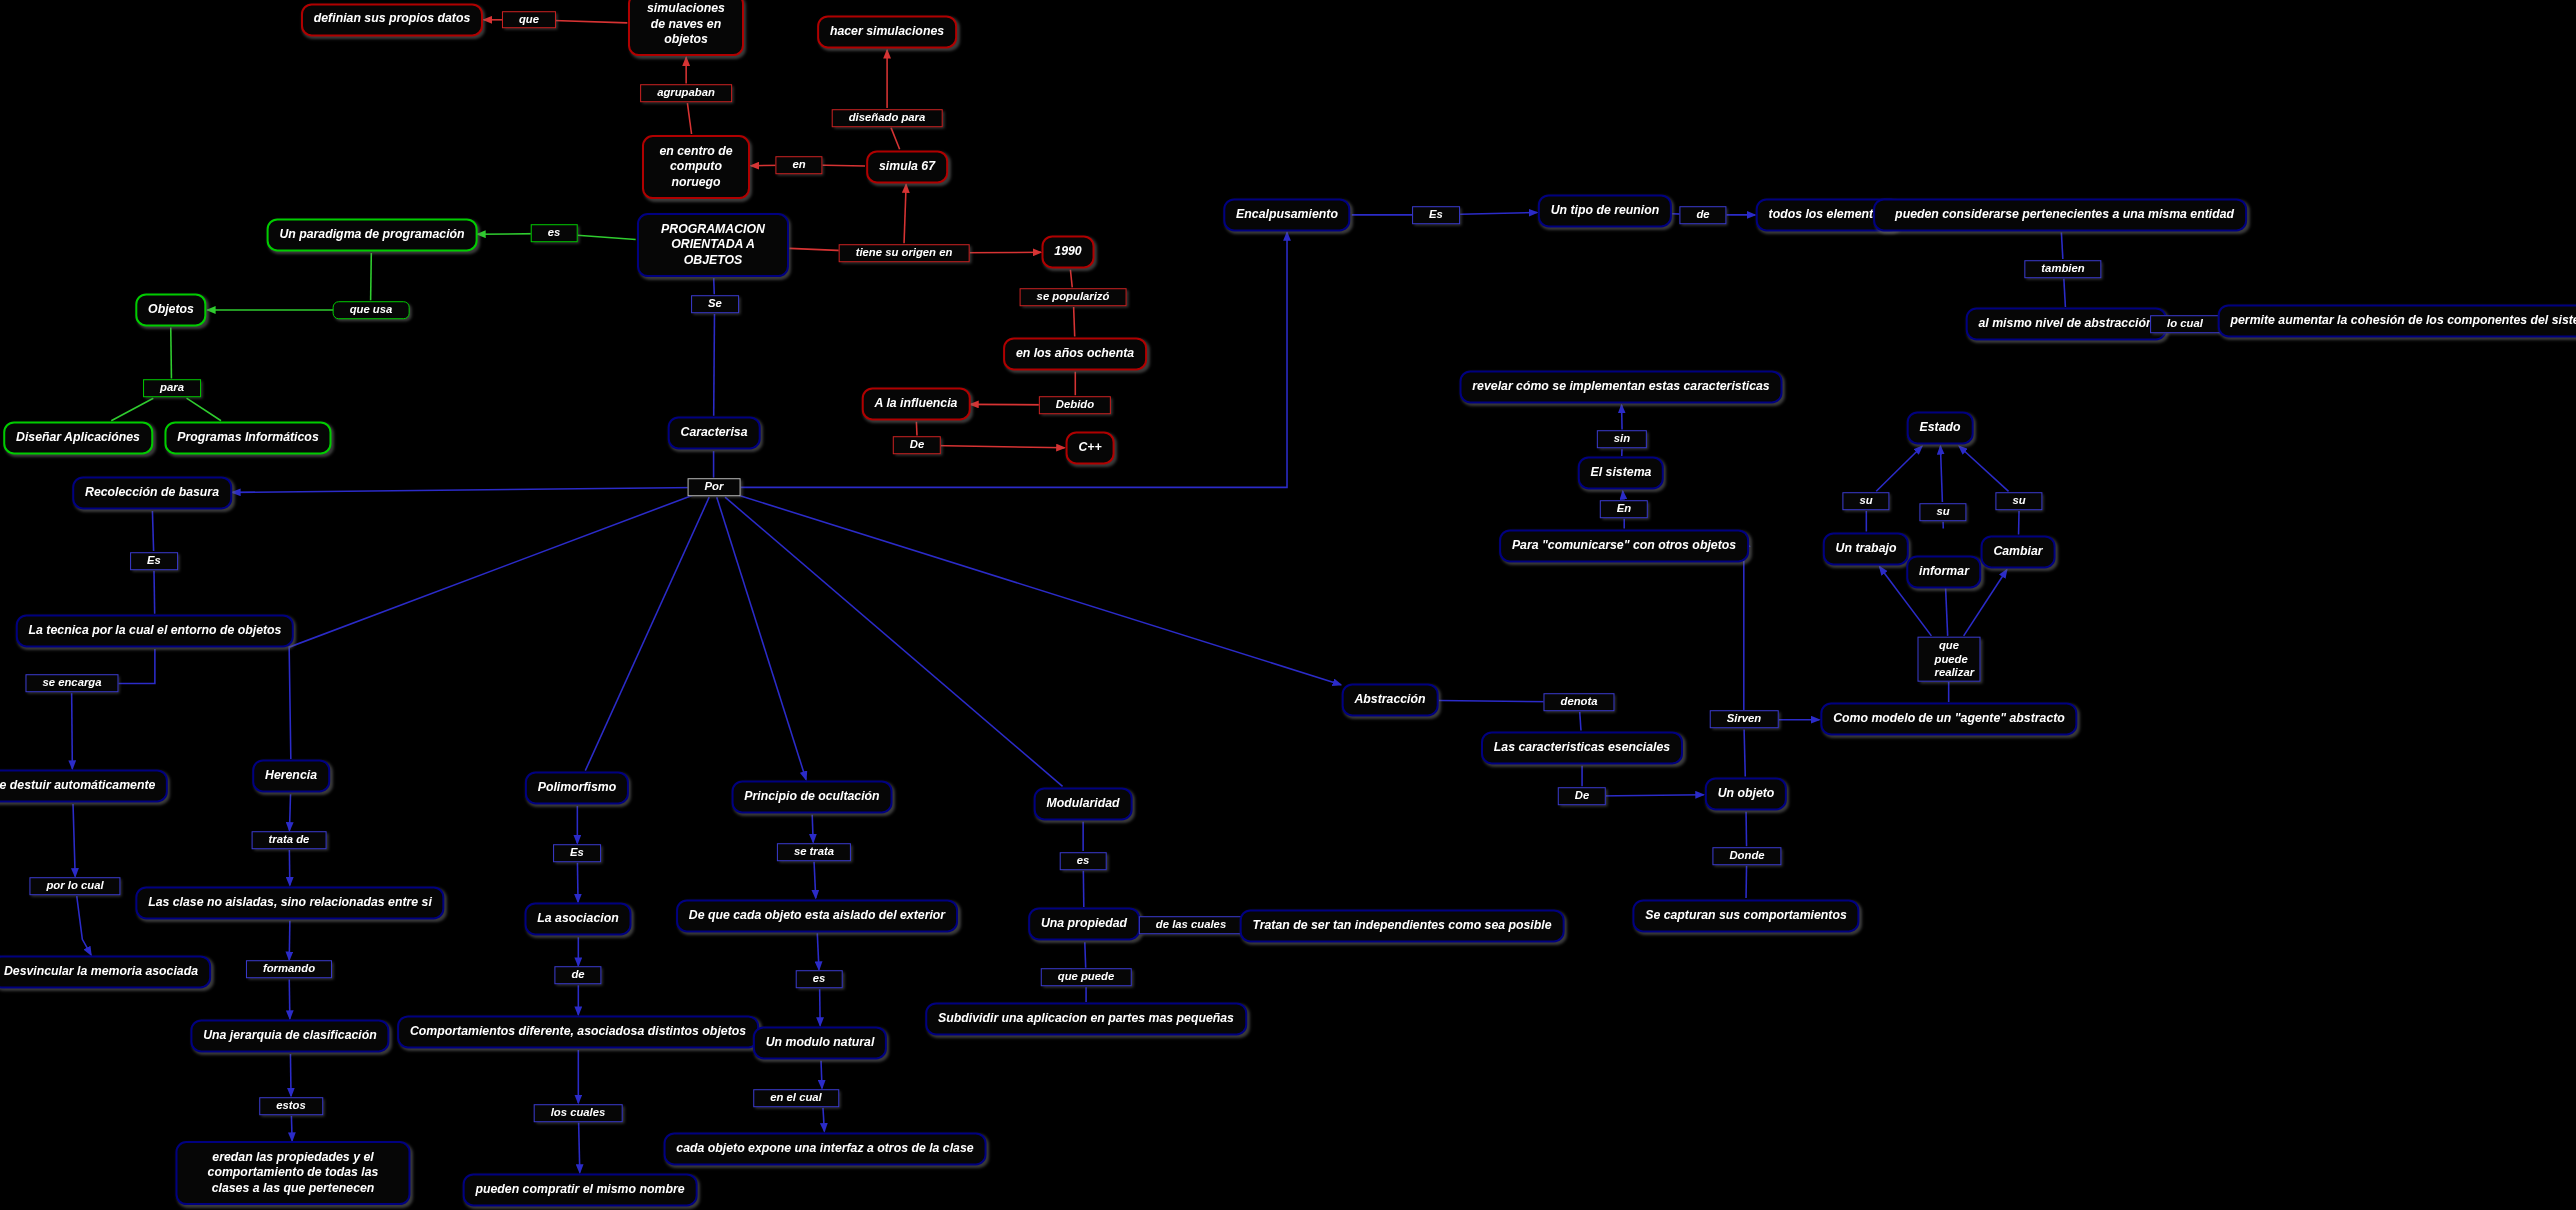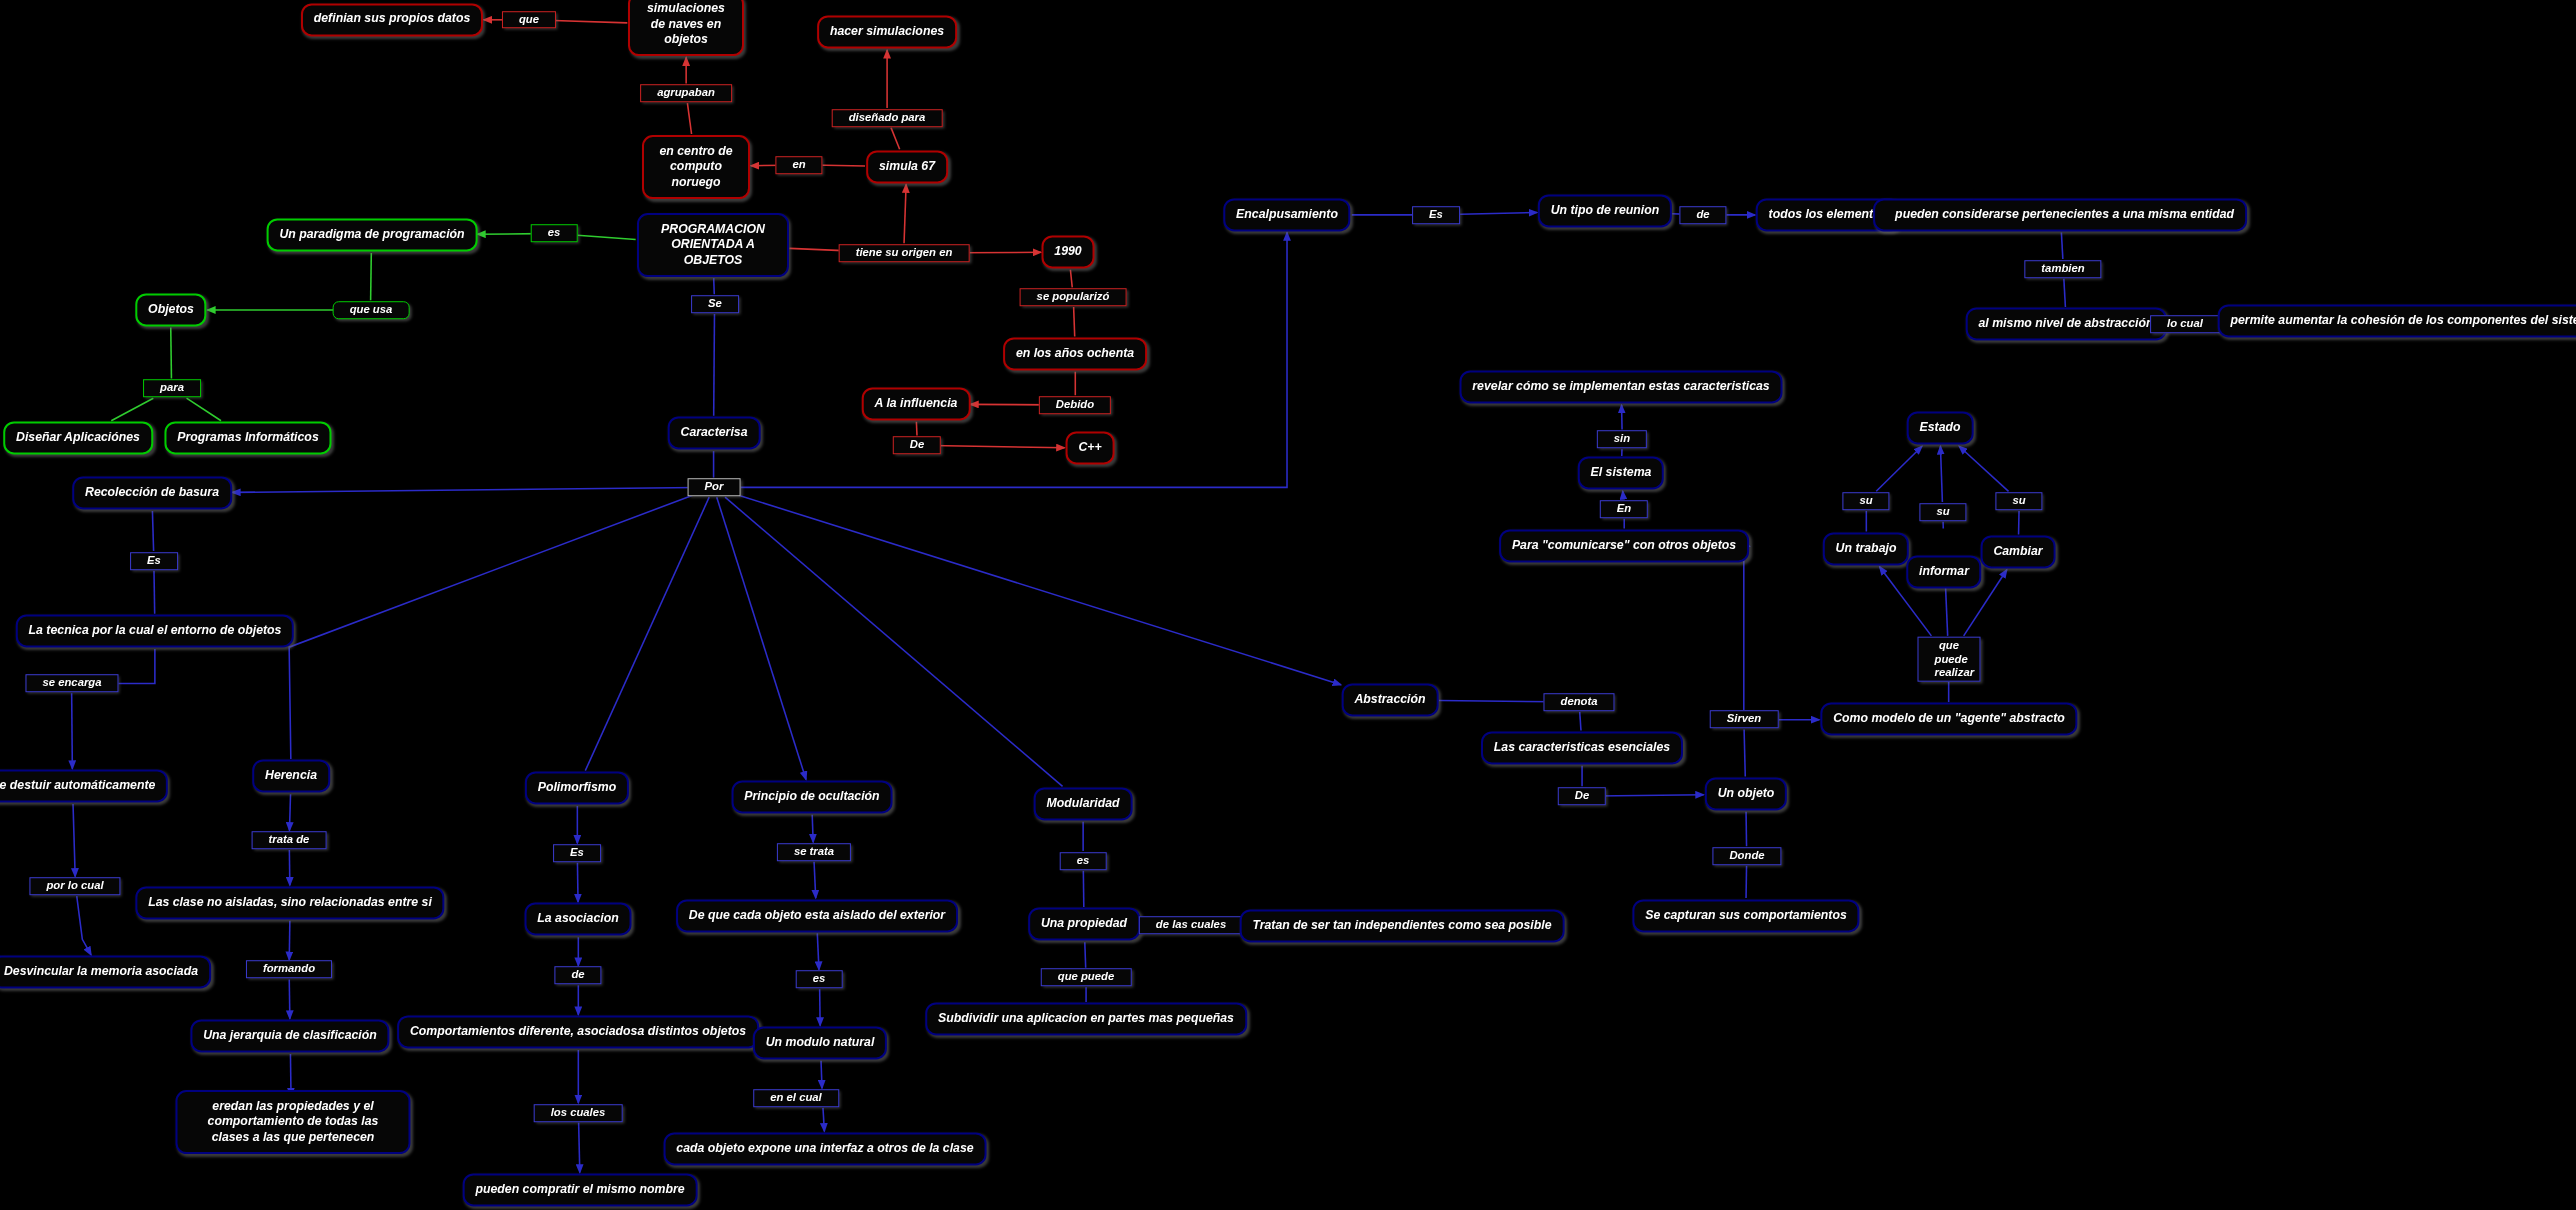--- a/index.html
+++ b/index.html
@@ -176,21 +176,21 @@
     <div class="llabel c-navy" style="left: 72px; top: 683px;">se encarga</div>
     <div class="node c-navy" style="left: 73px; top: 786px;">De destuir automáticamente</div>
     <div class="llabel c-navy" style="left: 75px; top: 886px;">por lo cual</div>
     <div class="node c-navy" style="left: 101px; top: 972px;">Desvincular la memoria asociada</div>
     <div class="node c-navy" style="left: 291px; top: 776px;">Herencia</div>
     <div class="llabel c-navy" style="left: 289px; top: 840px;">trata de</div>
     <div class="node c-navy" style="left: 290px; top: 903px;">Las clase no aisladas, sino relacionadas entre si</div>
     <div class="llabel c-navy" style="left: 289px; top: 969px;">formando</div>
     <div class="node c-navy" style="left: 290px; top: 1036px;">Una jerarquia de clasificación</div>
     <div class="llabel c-navy" style="left: 291px; top: 1106px;">estos</div>
-    <div class="node c-navy wrap" style="left: 293px; top: 1122px; max-width: 235px;">eredan las propiedades y el comportamiento de todas las clases a las que pertenecen</div>
+    <div class="node c-navy wrap" style="left: 293px; top: 1173px; max-width: 235px;">eredan las propiedades y el comportamiento de todas las clases a las que pertenecen</div>
     <div class="node c-navy" style="left: 577px; top: 788px;">Polimorfismo</div>
     <div class="llabel c-navy" style="left: 577px; top: 853px;">Es</div>
     <div class="node c-navy" style="left: 578px; top: 919px;">La asociacion</div>
     <div class="llabel c-navy" style="left: 578px; top: 975px;">de</div>
     <div class="node c-navy" style="left: 578px; top: 1032px;">Comportamientos diferente, asociadosa distintos objetos</div>
     <div class="llabel c-navy" style="left: 578px; top: 1113px;">los cuales</div>
     <div class="node c-navy" style="left: 580px; top: 1190px;">pueden compratir el mismo nombre</div>
     <div class="node c-navy" style="left: 812px; top: 797px;">Principio de ocultación</div>
     <div class="llabel c-navy" style="left: 814px; top: 852px;">se trata</div>
     <div class="node c-navy" style="left: 817px; top: 916px;">De que cada objeto esta aislado del exterior</div>

